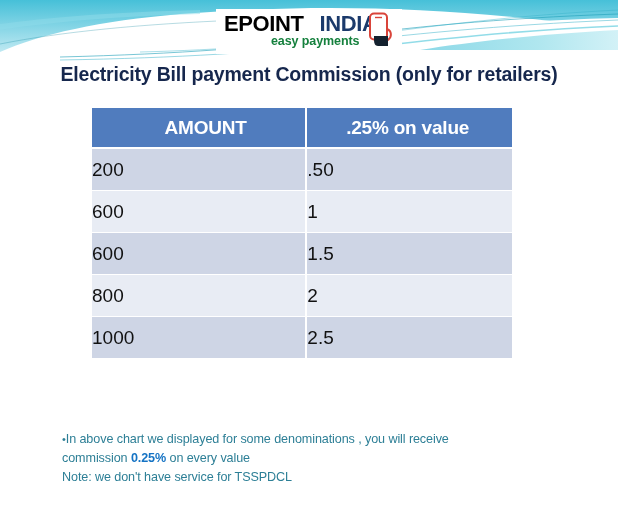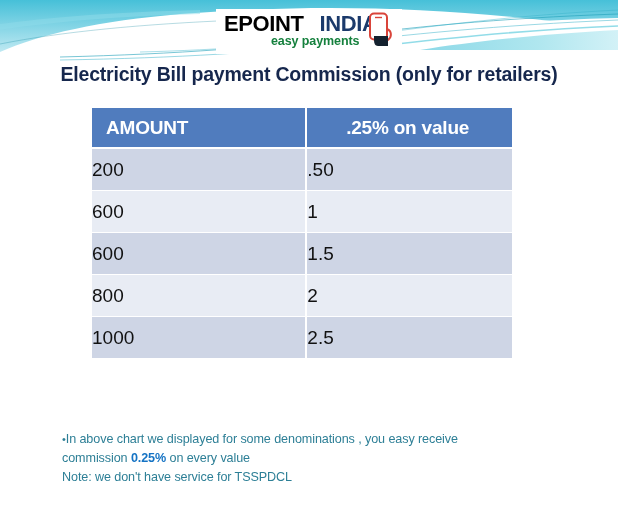--- a/index.html
+++ b/index.html
@@ -104,21 +104,21 @@
     background: #507cbe;
     color: #ffffff;
     font-size: 19px;
     font-weight: bold;
     letter-spacing: -0.2px;
     vertical-align: middle;
   }
   .col-amount { width: 208px; }
   .col-value  { width: 212px; }
   .comm-table thead th.col-amount {
-    text-align: left;
+    text-align: center;
     padding-left: 14px;
     border-right: 2px solid #ffffff;
     margin-top: 8px;
   }
   .comm-table thead th.col-value {
     text-align: center;
     padding-right: 4px;
   }
   .comm-table tbody td {
     height: 41px;
@@ -227,18 +227,18 @@
         <td class="cell-value">2</td>
       </tr>
       <tr class="row-odd">
         <td class="cell-amount">1000</td>
         <td class="cell-value">2.5</td>
       </tr>
     </tbody>
   </table>
 
   <div class="notes">
-    <div><span class="bullet">•</span><span>In above chart we displayed for some denominations   , you easy receive</span></div>
+    <div><span class="bullet">•</span><span>In above chart we displayed for some denominations   , you will receive</span></div>
     <div class="notes-line2"><span>commission </span><span class="pct">0.25%</span><span> on every value</span></div>
     <div class="notes-line3">Note:  we don't have service for TSSPDCL</div>
   </div>
 
 </div>
 
 </body></html>

